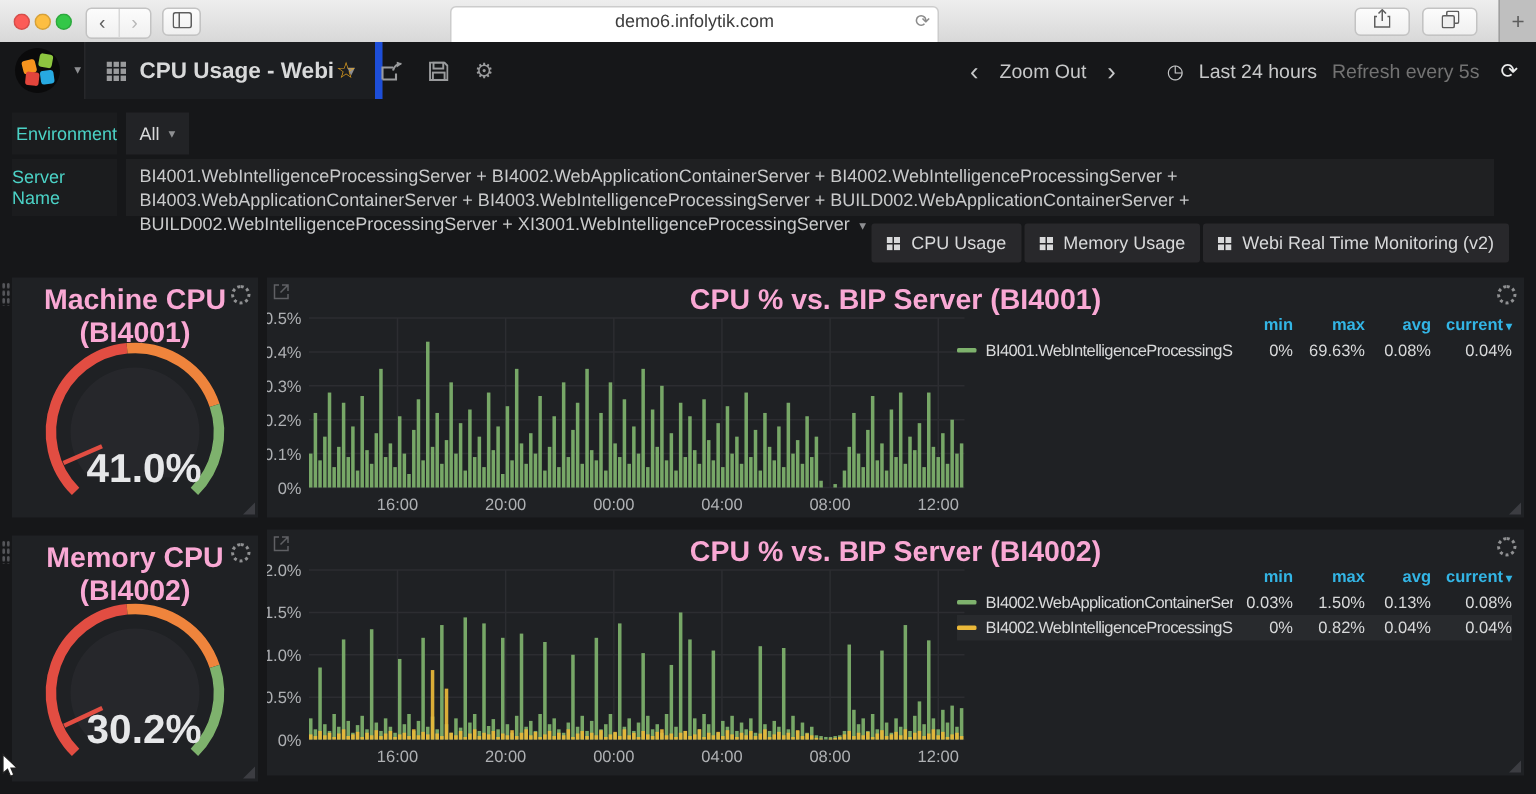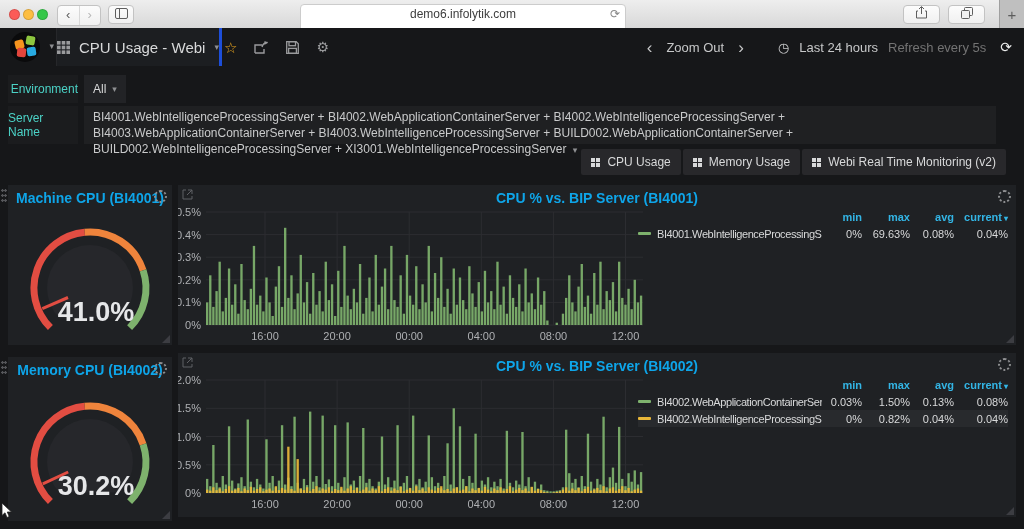--- a/index.html
+++ b/index.html
@@ -30,22 +30,22 @@
   .gnav{position:absolute;left:0;top:28px;width:1024px;height:38px;background:#161719;}
   .logo-btn{position:absolute;left:8px;top:3px;width:48px;height:32px;}
   .logo-circle{position:absolute;left:2px;top:1px;width:30px;height:30px;border-radius:50%;background:#0a0a0b;overflow:hidden;}
   .sq{position:absolute;border-radius:2px;}
   .sq.g{left:16px;top:4px;width:9px;height:9px;background:#8dc63f;transform:rotate(10deg);}
   .sq.o{left:5px;top:8px;width:9px;height:9px;background:#f7941e;transform:rotate(-14deg);}
   .sq.r{left:7px;top:16px;width:9px;height:9px;background:#e2453c;transform:rotate(6deg);}
   .sq.b{left:17px;top:15px;width:9px;height:9px;background:#27a9e1;transform:rotate(-8deg);}
   .logo-btn .caret{position:absolute;right:2px;top:10px;}
   .caret{color:#8e8f92;font-size:9px;}
-  .dash-title{position:absolute;left:56px;top:0;height:38px;display:flex;align-items:center;gap:9px;padding:0 0;
-    background:#1c1e21;border-left:1px solid #26272a;border-right:3px solid #1d4ed8;}
+  .dash-title{position:absolute;left:56px;top:0;height:38px;display:flex;align-items:center;gap:9px;padding:0 14px;
+    background:#1c1e21;border-left:1px solid #26272a;border-right:5px solid #1d4ed8;font-weight:bold;}
   .dash-title .ttl{color:#d8d9da;font-size:15px;}
   .gnav-icons{position:absolute;left:224px;top:0;height:38px;display:flex;align-items:center;gap:17px;}
   .gico{font-size:14px;color:#9a9b9d;line-height:1;}
   .gico.star{color:#e5a21e;font-size:15px;}
   .gnav-right{position:absolute;right:12px;top:0;height:38px;display:flex;align-items:center;gap:10px;color:#c7c8c9;font-size:13px;}
   .chev{font-size:17px;color:#c7c8c9;line-height:1;padding:0 4px;}
   .sp18{width:10px;}
   .clock{font-size:13px;}
   .refresh-txt{color:#737373;}
   .refresh-ico{color:#eceded;font-size:14px;margin-left:4px;}
@@ -67,21 +67,21 @@
     -webkit-mask:linear-gradient(#000 0 0);
     background:#0000;position:relative;}
   .gridico::before{content:"";position:absolute;inset:0;
     background:
       linear-gradient(#d8d9da,#d8d9da) 0 0/4px 4px no-repeat,
       linear-gradient(#d8d9da,#d8d9da) 5px 0/4px 4px no-repeat,
       linear-gradient(#d8d9da,#d8d9da) 0 5px/4px 4px no-repeat,
       linear-gradient(#d8d9da,#d8d9da) 5px 5px/4px 4px no-repeat;}
   
   .panel{position:absolute;background:#1f2124;box-sizing:border-box;}
-  .panel-title{margin-top:5px;text-align:center;font-size:14px;font-weight:bold;color:#0ea5e9;}
+  .panel-title{margin-top:5px;text-align:center;font-size:19px;font-weight:bold;color:#f9a8d4;}
   .spinner{position:absolute;top:5px;right:5px;width:9px;height:9px;border:2px dotted #8f9092;border-radius:50%;}
   .rsz{position:absolute;right:2px;bottom:2px;width:0;height:0;border-bottom:8px solid #3c3d42;border-left:8px solid transparent;}
   .dots{position:absolute;left:1px;width:6px;height:16px;
     background-image:radial-gradient(#55565a 1px, transparent 1.2px);background-size:3px 5px;}
   .extlink{position:absolute;left:4px;top:4px;opacity:.75;}
   .chart-svg{position:absolute;left:0;top:0;}
   .grid{stroke:#2c2d31;stroke-width:1;}
   .ylab{fill:#aeb0b3;font-size:11px;text-anchor:end;font-family:"Liberation Sans",sans-serif;}
   .xlab{fill:#aeb0b3;font-size:11px;text-anchor:middle;font-family:"Liberation Sans",sans-serif;}
   .gval{fill:#e6e7e9;font-size:27px;font-weight:bold;text-anchor:middle;font-family:"Liberation Sans",sans-serif;}

